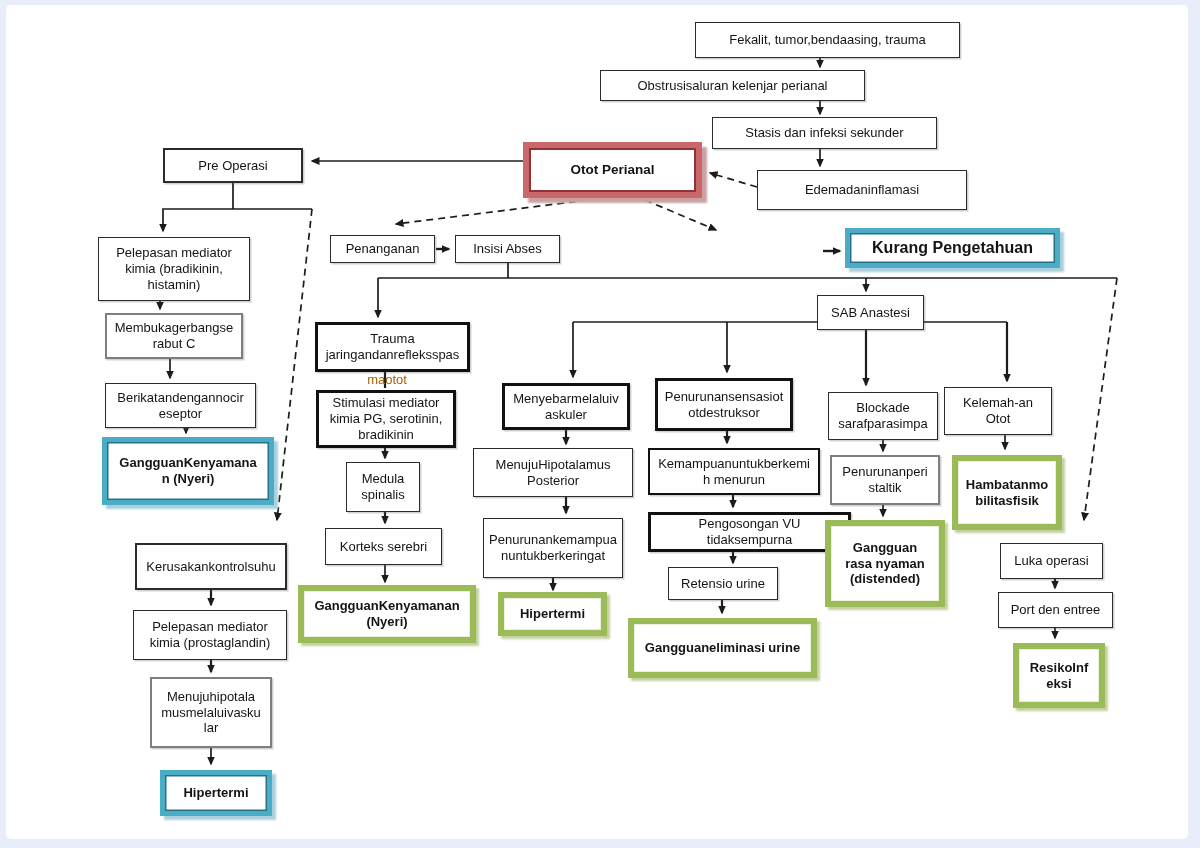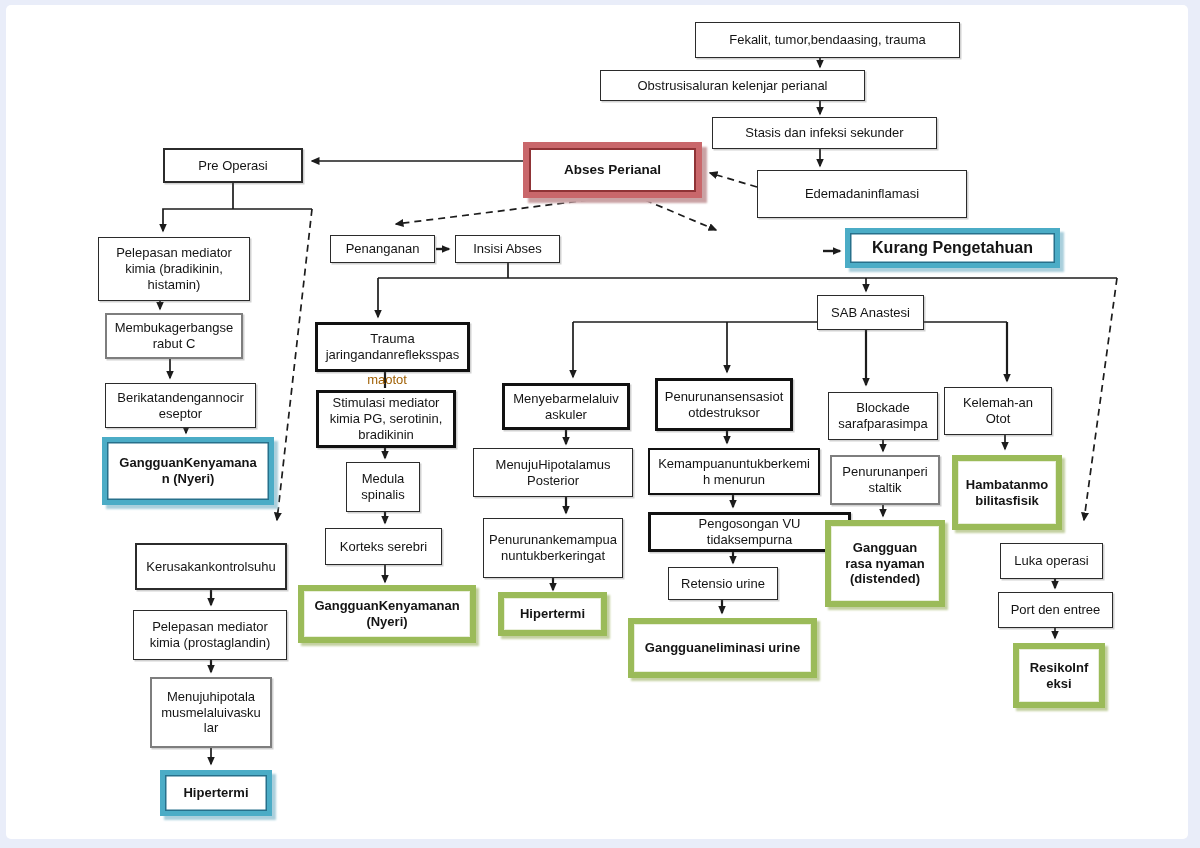--- a/index.html
+++ b/index.html
@@ -95,23 +95,23 @@
       <polyline points="883,440 883,451" fill="none" stroke="#1c1c1c" stroke-width="1.7" marker-end="url(#arw)"></polyline>
       <polyline points="883,505 883,516" fill="none" stroke="#1c1c1c" stroke-width="1.7" marker-end="url(#arw)"></polyline>
       <polyline points="1005,435 1005,449" fill="none" stroke="#1c1c1c" stroke-width="1.7" marker-end="url(#arw)"></polyline>
       <polyline points="1055,579 1055,588" fill="none" stroke="#1c1c1c" stroke-width="2.2" marker-end="url(#arw)"></polyline>
       <polyline points="1055,628 1055,638" fill="none" stroke="#1c1c1c" stroke-width="1.7" marker-end="url(#arw)"></polyline>
     </svg>
 
   <div class="nd thin" style="left:695px;top:22px;width:265px;height:36px">Fekalit, tumor,bendaasing, trauma</div>
   <div class="nd thin" style="left:600px;top:70px;width:265px;height:31px">Obstrusisaluran kelenjar perianal</div>
   <div class="nd thin" style="left:712px;top:117px;width:225px;height:32px">Stasis dan infeksi sekunder</div>
-  <div class="nd thin" style="left:757px;top:170px;width:210px;height:48px">Edemadaninflamasi</div>
+  <div class="nd thin" style="left:757px;top:170px;width:210px;height:40px">Edemadaninflamasi</div>
 
-  <div class="nd red" style="left:523px;top:142px;width:179px;height:56px;font-size:13.5px">Abses Perianal</div>
+  <div class="nd red" style="left:523px;top:142px;width:179px;height:56px;font-size:13.5px">Otot Perianal</div>
 
   <div class="nd" style="left:163px;top:148px;width:140px;height:35px">Pre Operasi</div>
   <div class="nd thin" style="left:98px;top:237px;width:152px;height:64px">Pelepasan mediator
 kimia (bradikinin,
 histamin)</div>
   <div class="nd gray" style="left:105px;top:313px;width:138px;height:46px">Membukagerbangse
 rabut C</div>
   <div class="nd thin" style="left:105px;top:383px;width:151px;height:45px">Berikatandengannocir
 eseptor</div>
   <div class="nd blue" style="left:102px;top:437px;width:172px;height:68px">GangguanKenyamana

